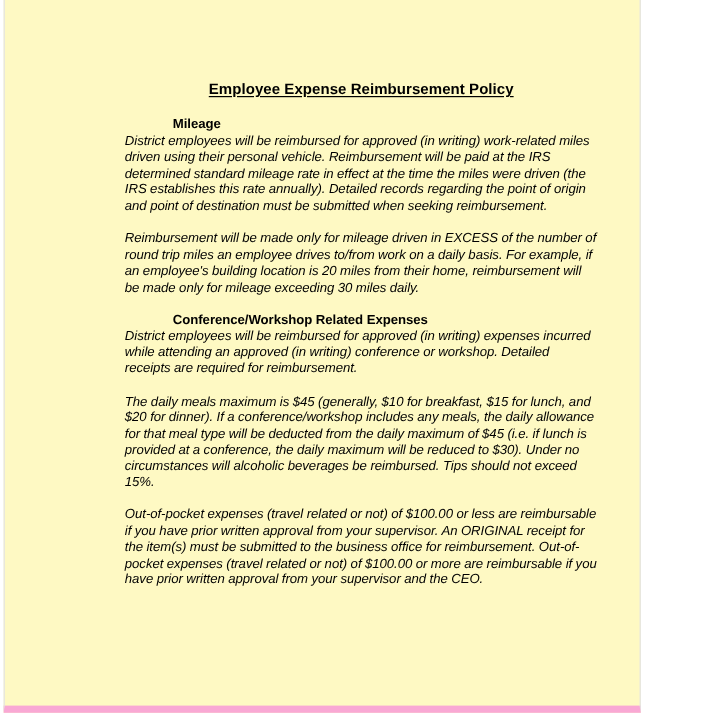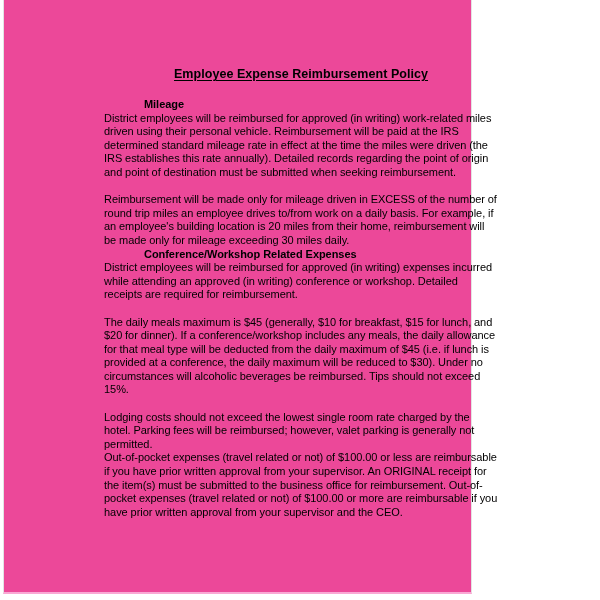--- a/index.html
+++ b/index.html
@@ -14,26 +14,26 @@
     font-family: "Liberation Sans", sans-serif;
     color: #000000;
     overflow: hidden;
   }
 
   
   .page {
     position: absolute;
     left: 3px;
     top: 0px;
-    width: 469px;
+    width: 531px;
     height: 594px;
-    background: #ec4899;
+    background: #fef9c3;
     border-left: 1px solid #e3e3e3;
     border-right: 1px solid #e3e3e3;
-    border-bottom: 2px solid #f9a8d4;
+    border-bottom: 6px solid #f9a8d4;
     box-sizing: border-box;
   }
 
   
   .content {
     position: absolute;
     left: 100px;
     top: 0;
     width: 394px;
   }
@@ -44,20 +44,21 @@
     text-align: center;
     text-decoration: underline;
     text-underline-offset: 2px;
     margin: 0;
     padding-top: 67px;
     letter-spacing: 0.05px;
     line-height: 14px;
   }
 
   .section {
+    margin-top: 13px;
   }
   .section.first {
     margin-top: 17px;
   }
 
   .section-heading {
     font-size: 11px;
     font-weight: bold;
     line-height: 13.6px;
     margin: 0;
@@ -65,20 +66,21 @@
     padding-left: 40px;
   }
 
   .para {
     font-size: 11px;
     line-height: 13.6px;
     margin: 0;
     letter-spacing: -0.05px;
     text-align: left;
     word-spacing: -0.1px;
+    font-style: italic;
   }
 
   .para + .para {
     margin-top: 13.6px;
   }
 </style>
 </head>
 <body>
 
 <div class="page">
@@ -89,21 +91,20 @@
     <div class="section first">
       <h2 class="section-heading">Mileage</h2>
       <p class="para">District employees will be reimbursed for approved (in writing) work-related miles driven using their personal vehicle. Reimbursement will be paid at the IRS determined standard mileage rate in effect at the time the miles were driven (the IRS establishes this rate annually).  Detailed records regarding the point of origin and point of destination must be submitted when seeking reimbursement.</p>
       <p class="para">Reimbursement will be made only for mileage driven in EXCESS of the number of round trip miles an employee drives to/from work on a daily basis. For example, if an employee's building location is 20 miles from their home, reimbursement will be made only for mileage exceeding 30 miles daily.</p>
     </div>
 
     <div class="section">
       <h2 class="section-heading">Conference/Workshop Related Expenses</h2>
       <p class="para">District employees will be reimbursed for approved (in writing) expenses incurred while attending an approved (in writing) conference or workshop. Detailed receipts are required for reimbursement.</p>
       <p class="para">The daily meals maximum is $45 (generally, $10 for breakfast, $15 for lunch, and $20 for dinner). If a conference/workshop includes any meals, the daily allowance for that meal type will be deducted from the daily maximum of $45 (i.e. if lunch is provided at a conference, the daily maximum will be reduced to $30). Under no circumstances will alcoholic beverages be reimbursed. Tips should not exceed 15%.</p>
-      <p class="para">Lodging costs should not exceed the lowest single room rate charged by the hotel. Parking fees will be reimbursed; however, valet parking is generally not permitted.</p>
     </div>
 
     <div class="section">
       <p class="para">Out-of-pocket expenses (travel related or not) of $100.00 or less are reimbursable if you have prior written approval from your supervisor. An ORIGINAL receipt for the item(s) must be submitted to the business office for reimbursement.  Out-of-pocket expenses (travel related or not) of $100.00 or more are reimbursable if you have prior written approval from your supervisor and the CEO.</p>
     </div>
 
   </div>
 </div>
 
 </body></html>

